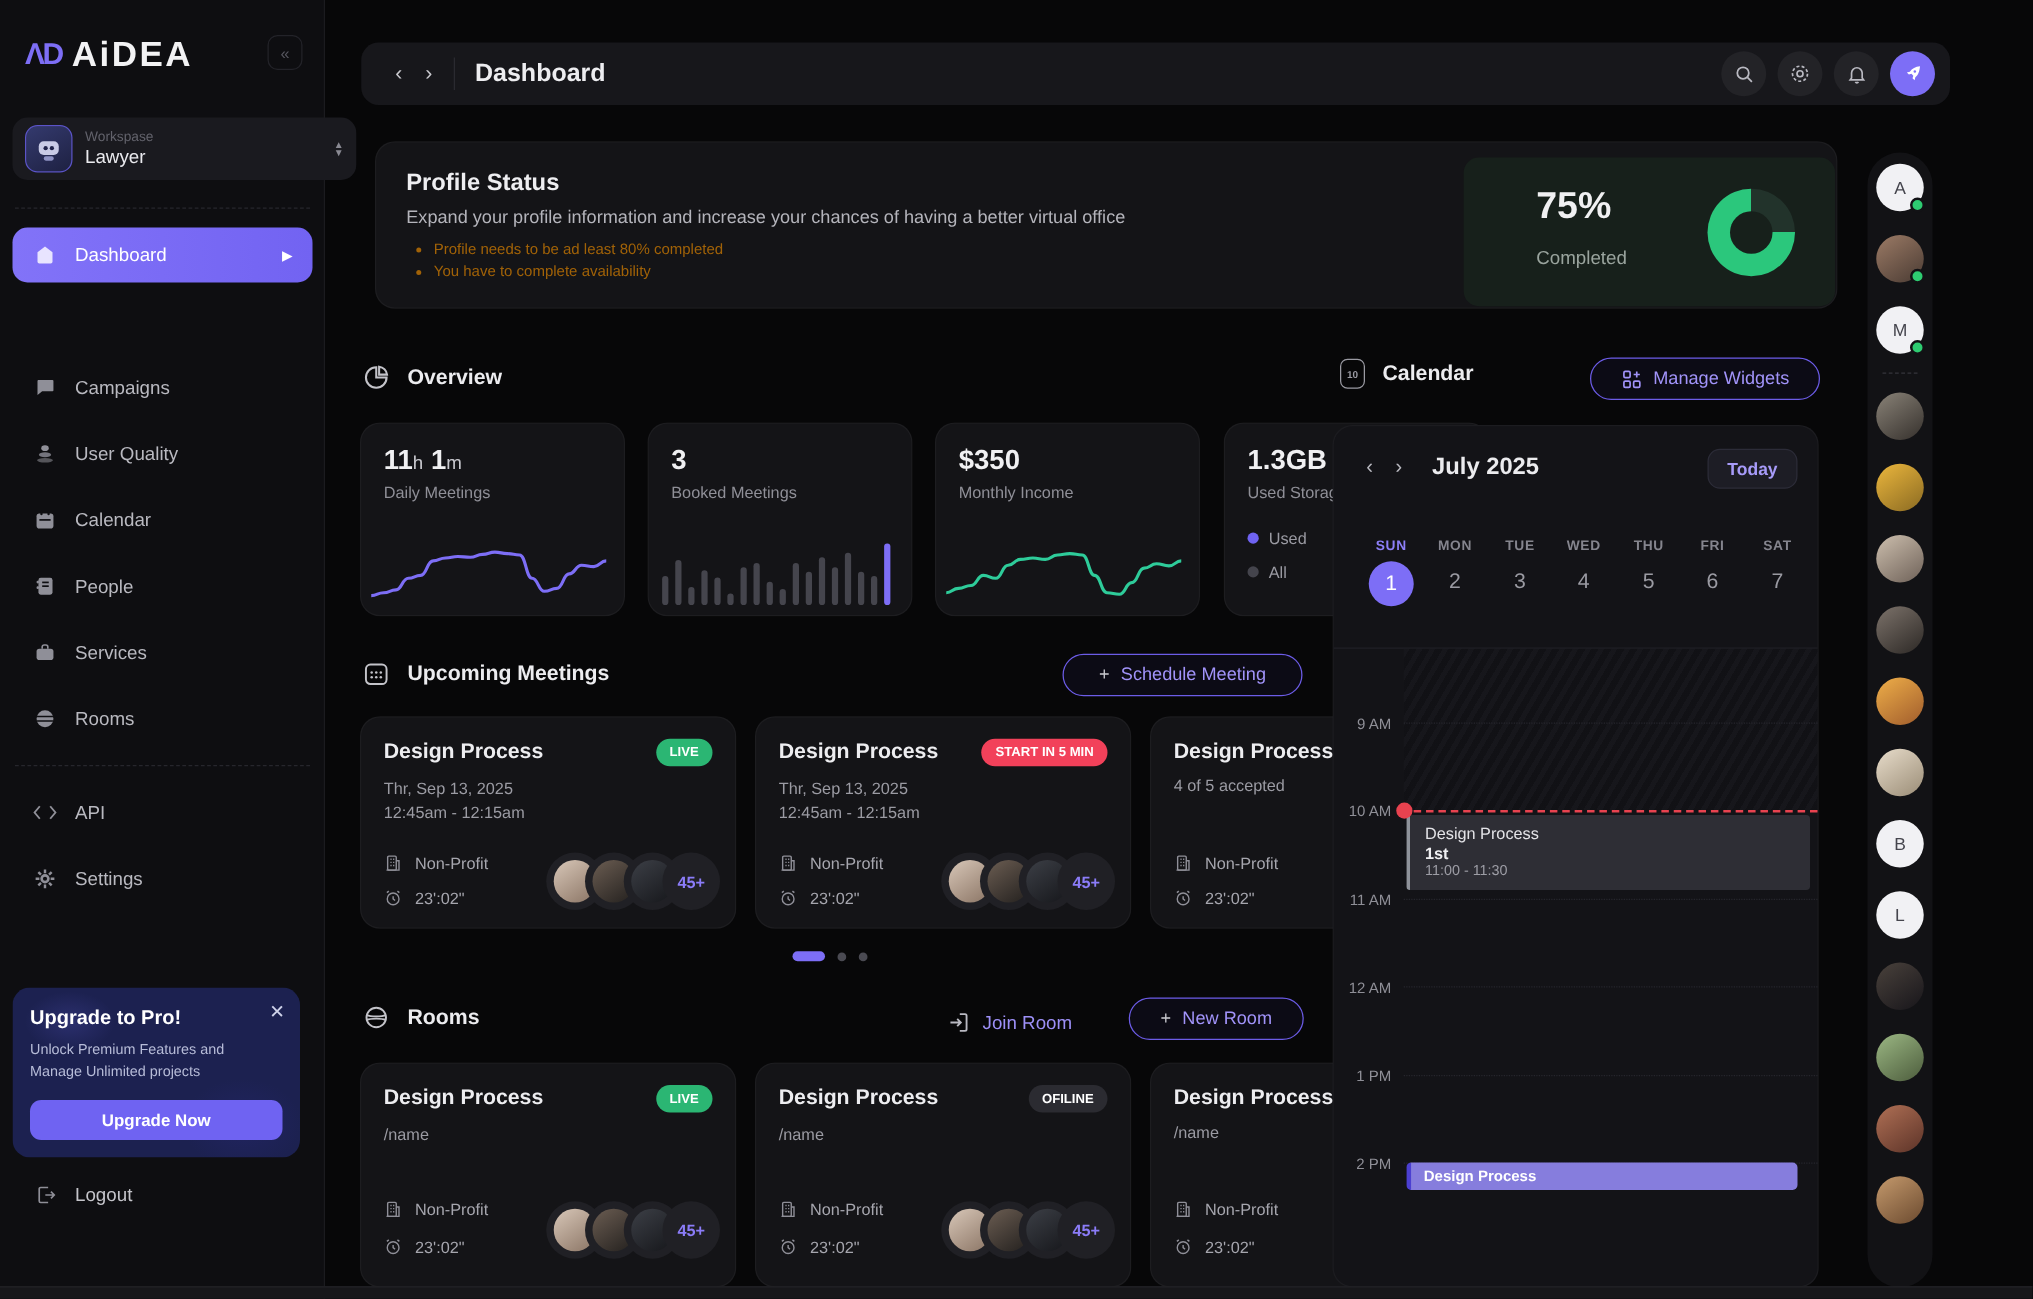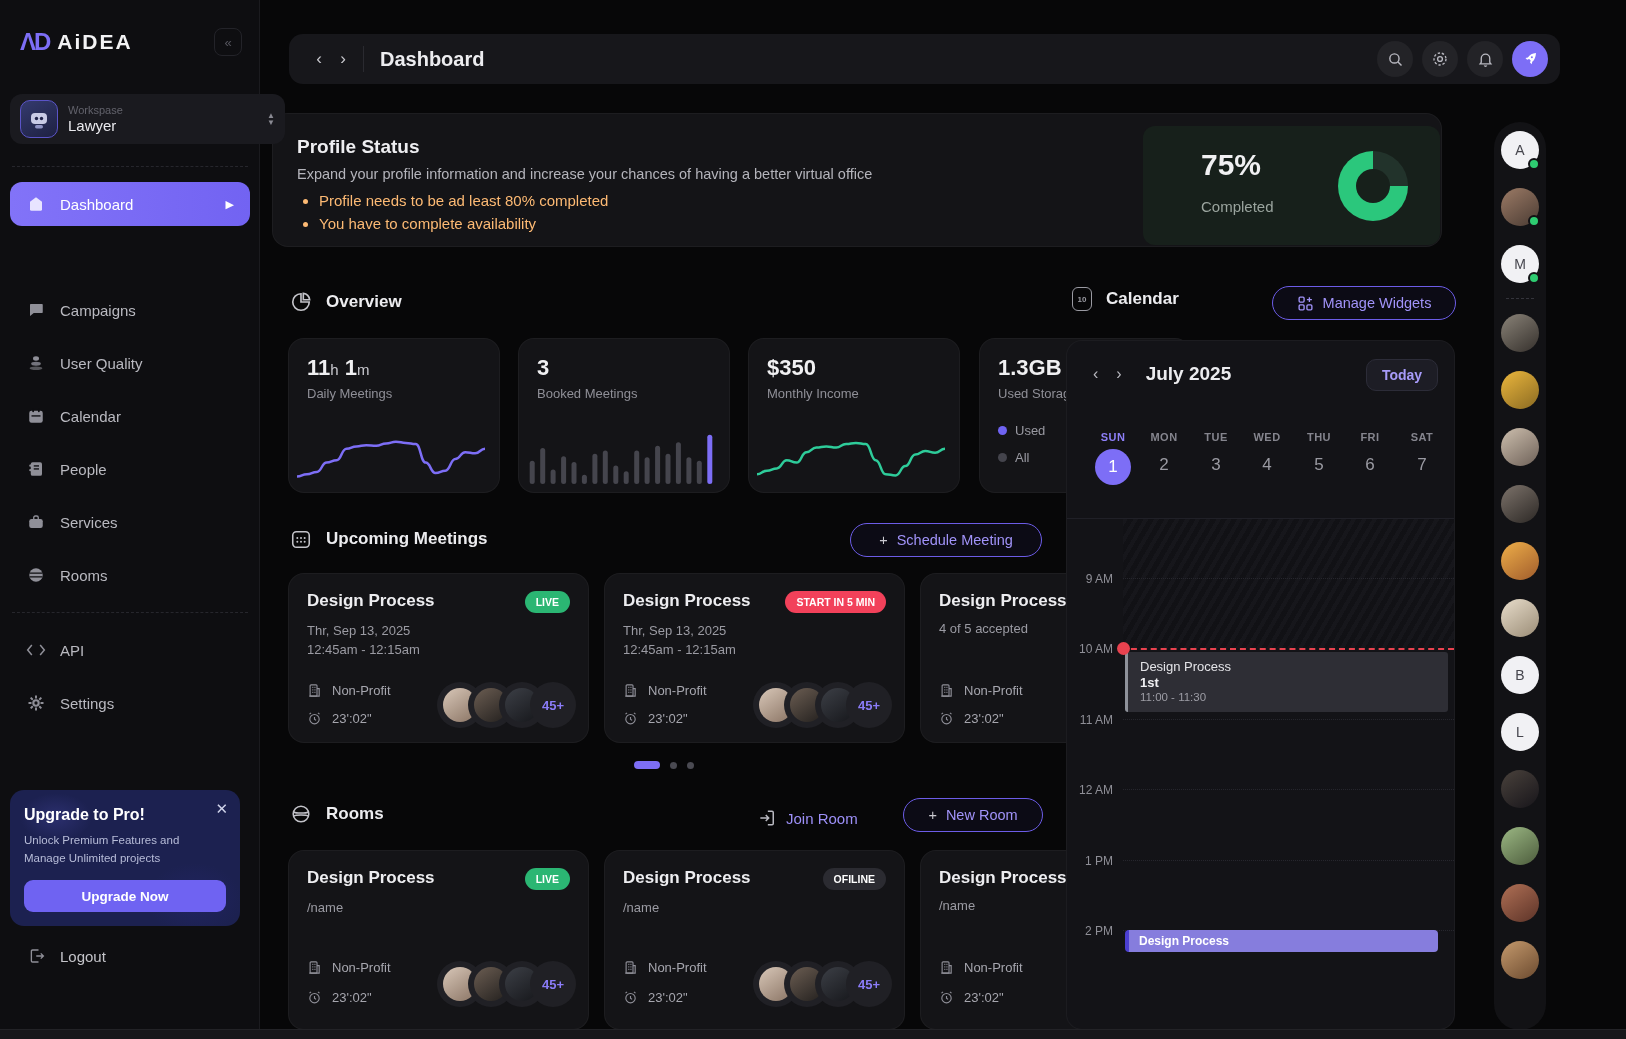--- a/index.html
+++ b/index.html
@@ -4,21 +4,21 @@
 <style>
   * { margin:0; padding:0; box-sizing:border-box; }
   html,body { width:1626px; height:1039px; background:#070708; overflow:hidden;
               font-family:"Liberation Sans","DejaVu Sans",sans-serif; color:#e8e8ea; }
   .abs { position:absolute; }
   
   #sidebar { position:absolute; left:0; top:0; width:260px; height:1039px;
              background:#0e0e11; border-right:1px solid #1b1b1f; z-index:4; }
   .logo-row { position:absolute; left:20px; top:28px; display:flex; align-items:center; gap:8px; }
   .logo-mark { font-size:24px; font-weight:bold; color:#7d6ef6; letter-spacing:-2px; }
-  .logo-text { font-size:21px; font-weight:bold; letter-spacing:2px; color:#f2f2f4; }
+  .logo-text { font-size:28px; font-weight:bold; letter-spacing:2px; color:#f2f2f4; }
   .collapse-btn { position:absolute; left:214px; top:28px; width:28px; height:28px; border-radius:8px;
                   border:1px solid #232329; color:#55555e; font-size:13px; display:flex; align-items:center; justify-content:center; }
   .ws-card { position:absolute; left:10px; top:94px; width:275px; height:50px; background:#1a1a1f;
              border-radius:12px; display:flex; align-items:center; padding:6px 10px; gap:10px; }
   .ws-ico { width:38px; height:38px; border-radius:10px; background:linear-gradient(150deg,#343a6e,#1e2142);
             border:1px solid #5b54c8; display:flex; align-items:center; justify-content:center; }
   .ws-label { font-size:11px; color:#62626b; }
   .ws-value { font-size:15px; color:#eaeaee; margin-top:1px; }
   .ws-sort { margin-left:auto; color:#8a8a93; font-size:8px; line-height:7px; text-align:center; }
   .sb-divider { position:absolute; left:12px; width:236px; border-top:1px dashed #26262c; }
@@ -45,24 +45,24 @@
   .tb-arrow { color:#c9c9ce; font-size:17px; width:24px; text-align:center; }
   .tb-sep { width:1px; height:26px; background:#2a2a30; margin:0 16px 0 8px; }
   .tb-title { font-size:20px; font-weight:600; color:#ededf0; }
   .tb-right { margin-left:auto; display:flex; align-items:center; gap:9px; }
   .tb-icon { width:36px; height:36px; border-radius:50%; background:#232327; color:#b9b9c1;
              display:flex; align-items:center; justify-content:center; }
   .tb-icon.accent { background:#7d6ef6; color:#ffffff; }
   
   .panel { position:absolute; background:#141417; border:1px solid rgba(255,255,255,.04); border-radius:16px; }
   
-  #profile-card { left:272px; top:113px; width:1170px; height:134px; padding:22px 0 0 24px; }
+  #profile-card { left:300px; top:113px; width:1170px; height:134px; padding:22px 0 0 24px; }
   .ps-title { font-size:19px; font-weight:bold; color:#eeeef1; }
   .ps-desc { font-size:14.5px; color:#b4b4bb; margin-top:8px; }
-  .ps-bullets { margin-top:8px; padding-left:22px; color:#fdba74; font-size:15px; line-height:1.5; }
+  .ps-bullets { margin-top:8px; padding-left:22px; color:#a16207; font-size:12px; line-height:1.5; }
   .ps-green { position:absolute; right:1px; top:12px; bottom:1px; width:297px; background:#17201b;
               border-radius:12px; padding:22px 0 0 58px; }
   .ps-percent { font-size:30px; font-weight:bold; color:#f0f0f2; }
   .ps-completed { font-size:15px; color:#9aa49e; margin-top:16px; }
   .donut { position:absolute; right:32px; top:50%; transform:translateY(-50%); width:70px; height:70px; border-radius:50%; }
   .donut::after { content:""; position:absolute; inset:18px; border-radius:50%; background:#17201b; }
   
   .sec-head { position:absolute; display:flex; align-items:center; gap:14px; z-index:2; }
   .sec-ico { color:#c3c3c9; display:flex; }
   .sec-title { font-size:17px; font-weight:600; color:#ececef; }

